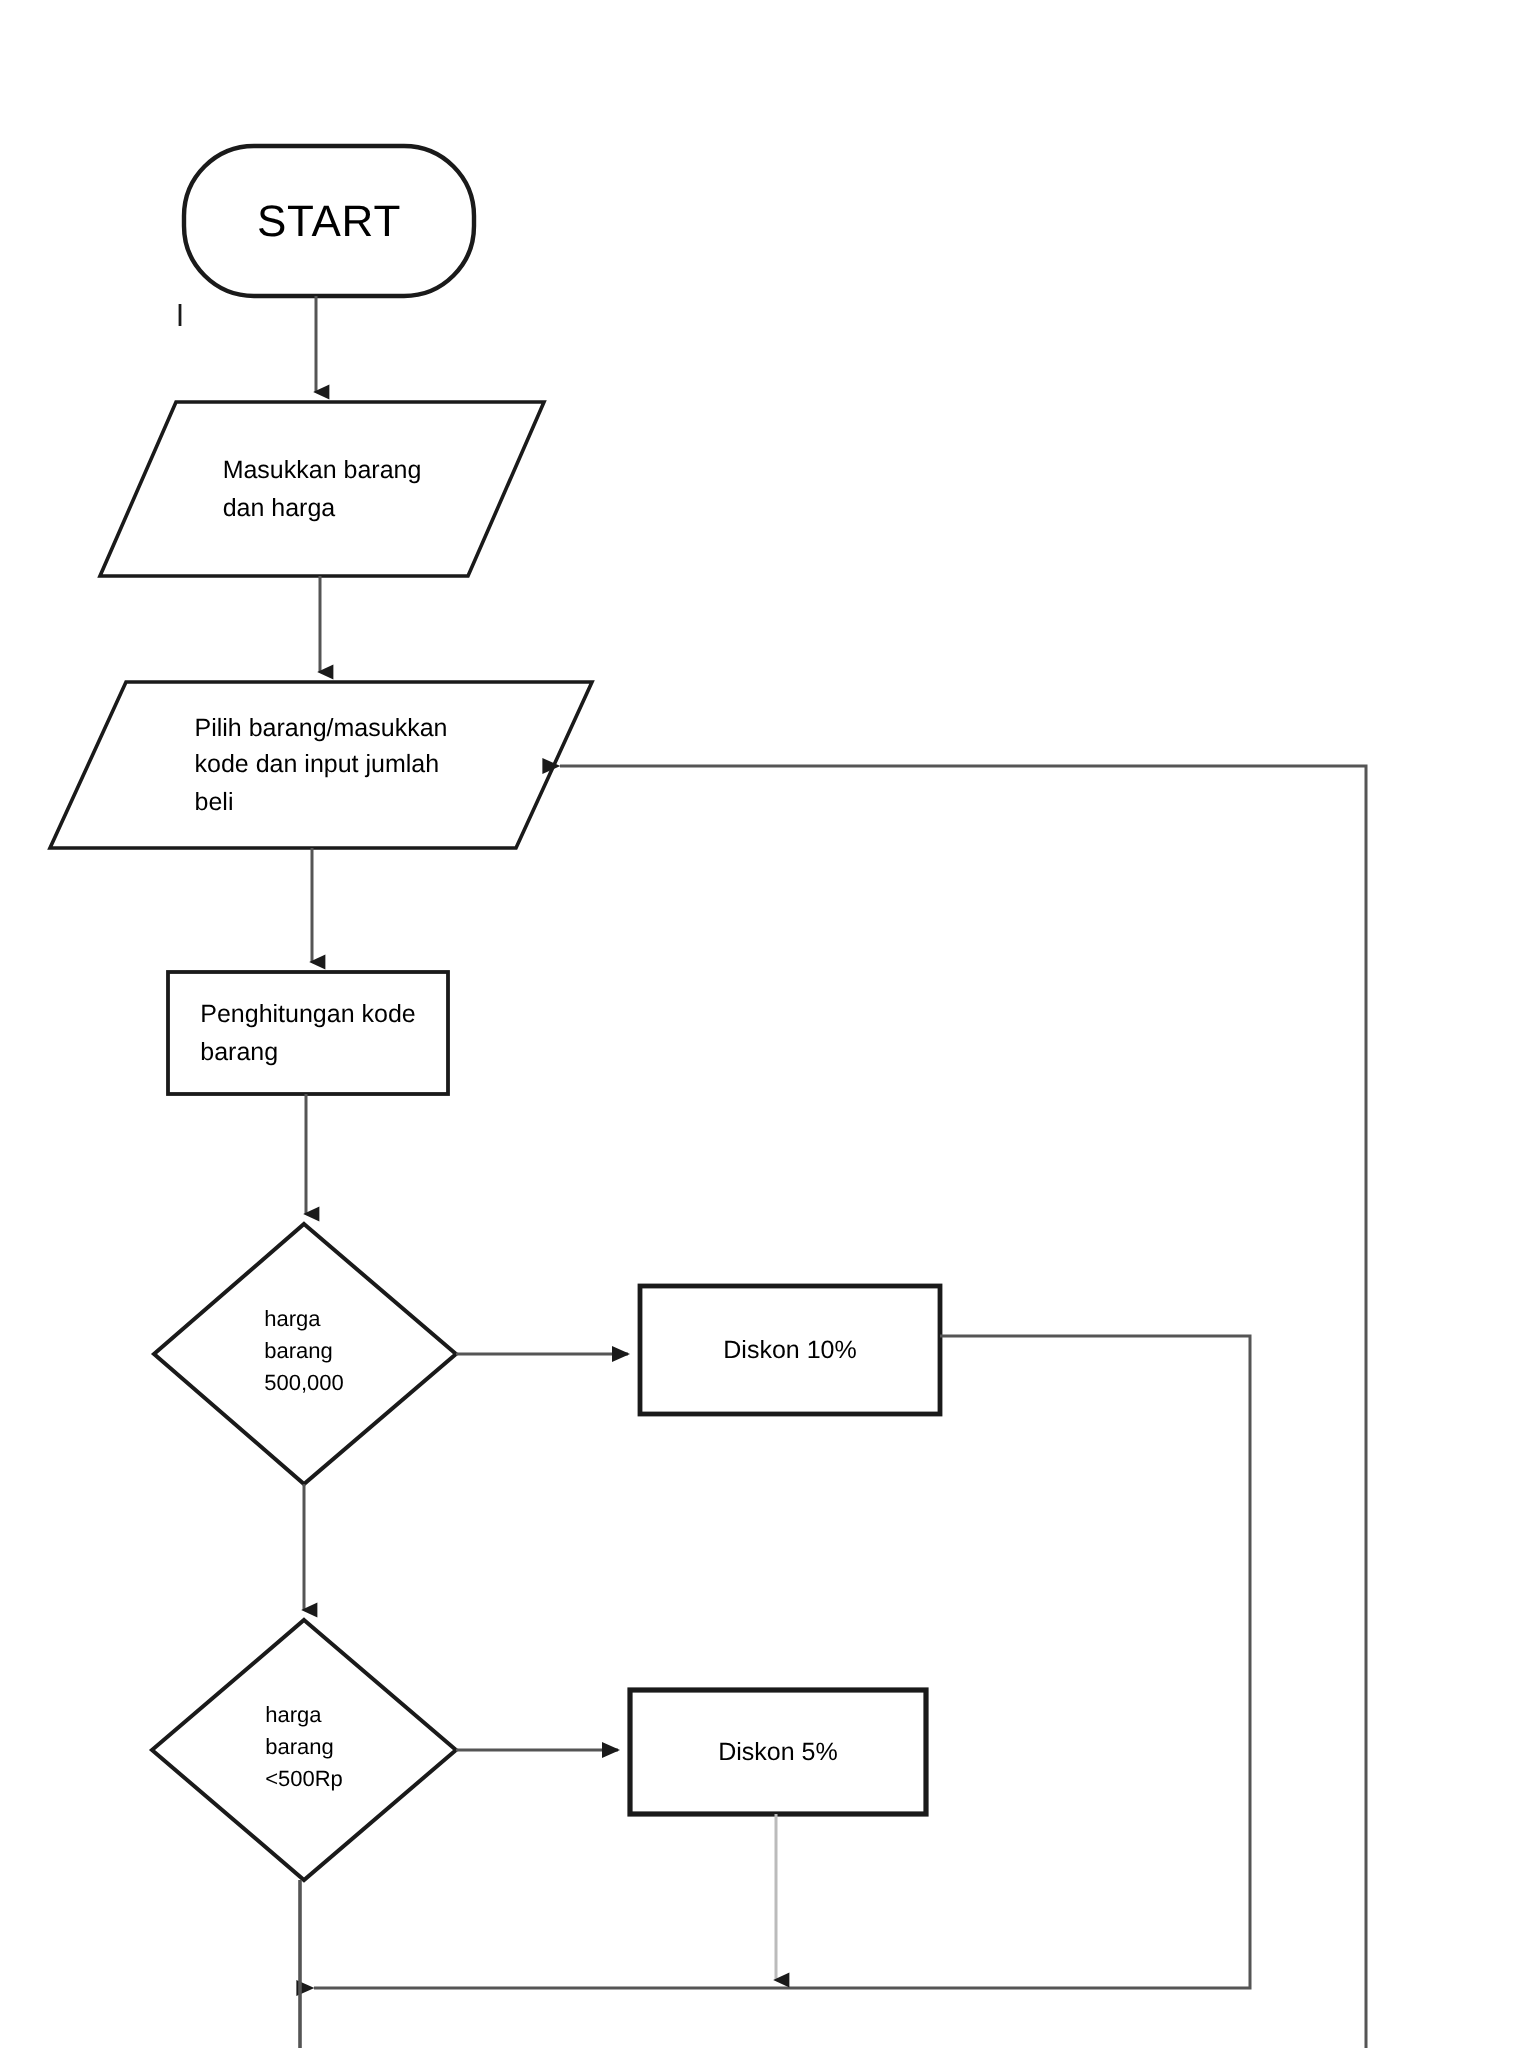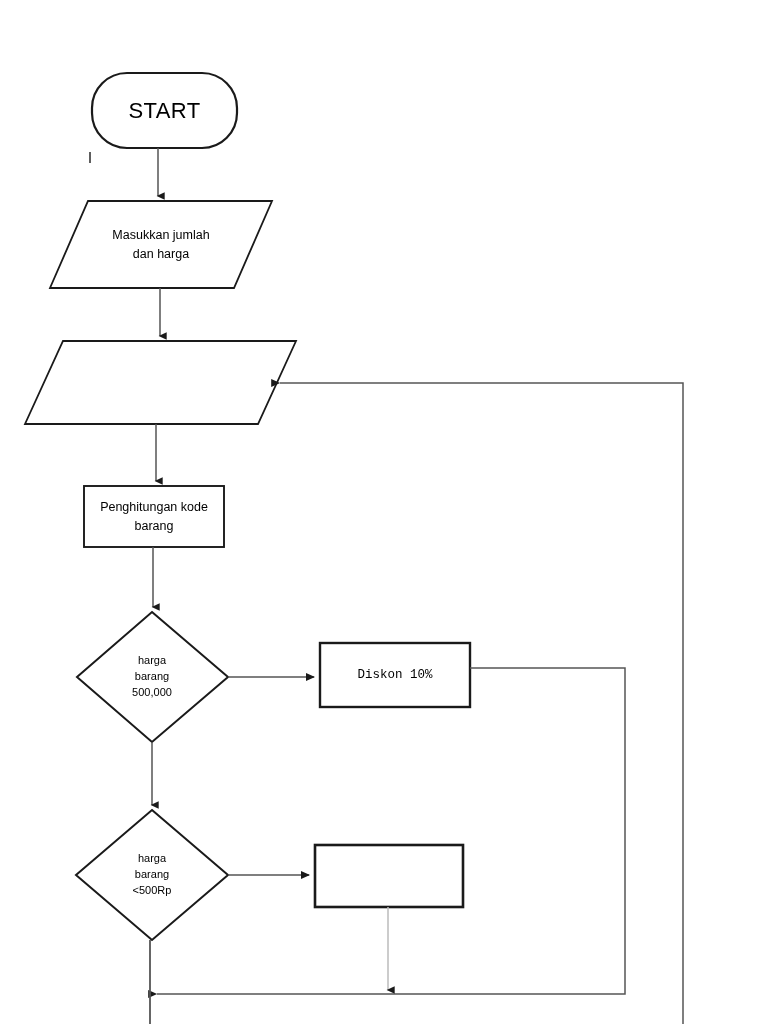--- a/index.html
+++ b/index.html
@@ -24,21 +24,20 @@
     left: 0;
     width: 768px;
     height: 1024px;
   }
   .node-label {
     position: absolute;
     display: flex;
     flex-direction: column;
     align-items: center;
     justify-content: center;
-    text-align: center;
     color: #000000;
     line-height: 1.45;
     pointer-events: none;
     white-space: pre-line;
   }
   .lbl-terminator {
     font-size: 22px;
     letter-spacing: 0.4px;
   }
   .lbl-io {
@@ -109,31 +108,35 @@
     <line x1="388" y1="907" x2="388" y2="990" stroke="#bbbbbb" stroke-width="1.5" marker-end="url(#arrow-down)"></line>
 
     <line x1="150" y1="940" x2="150" y2="1024" stroke="#555555" stroke-width="1.8"></line>
 
     <path d="M 683 1024 L 683 383 L 280 383" fill="none" stroke="#555555" stroke-width="1.5" marker-end="url(#arrow-left)"></path>
 
   </svg>
 
   <div class="node-label lbl-terminator" style="left:92px; top:73px; width:145px; height:75px;">START</div>
 
-  <div class="node-label lbl-io" style="left:60px; top:201px; width:202px; height:87px;">Masukkan jumlah
+  <div class="node-label lbl-io" style="left:60px; top:201px; width:202px; height:87px;">Masukkan barang
 dan harga</div>
 
+  <div class="node-label lbl-io" style="left:35px; top:341px; width:251px; height:83px;">Pilih barang/masukkan
+kode dan input jumlah
+beli</div>
 
   <div class="node-label lbl-process" style="left:84px; top:486px; width:140px; height:61px;">Penghitungan kode
 barang</div>
 
   <div class="node-label lbl-decision" style="left:97px; top:627px; width:110px; height:100px;">harga
 barang
 500,000</div>
 
-  <div class="node-label lbl-output" style="left:320px; top:643px; width:150px; height:64px;font-family:Liberation Mono, monospace;">Diskon 10%</div>
+  <div class="node-label lbl-output" style="left:320px; top:643px; width:150px; height:64px;">Diskon 10%</div>
 
   <div class="node-label lbl-decision" style="left:97px; top:825px; width:110px; height:100px;">harga
 barang
 &lt;500Rp</div>
 
+  <div class="node-label lbl-output" style="left:315px; top:845px; width:148px; height:62px;">Diskon 5%</div>
 
 </div>
 
 </body></html>

